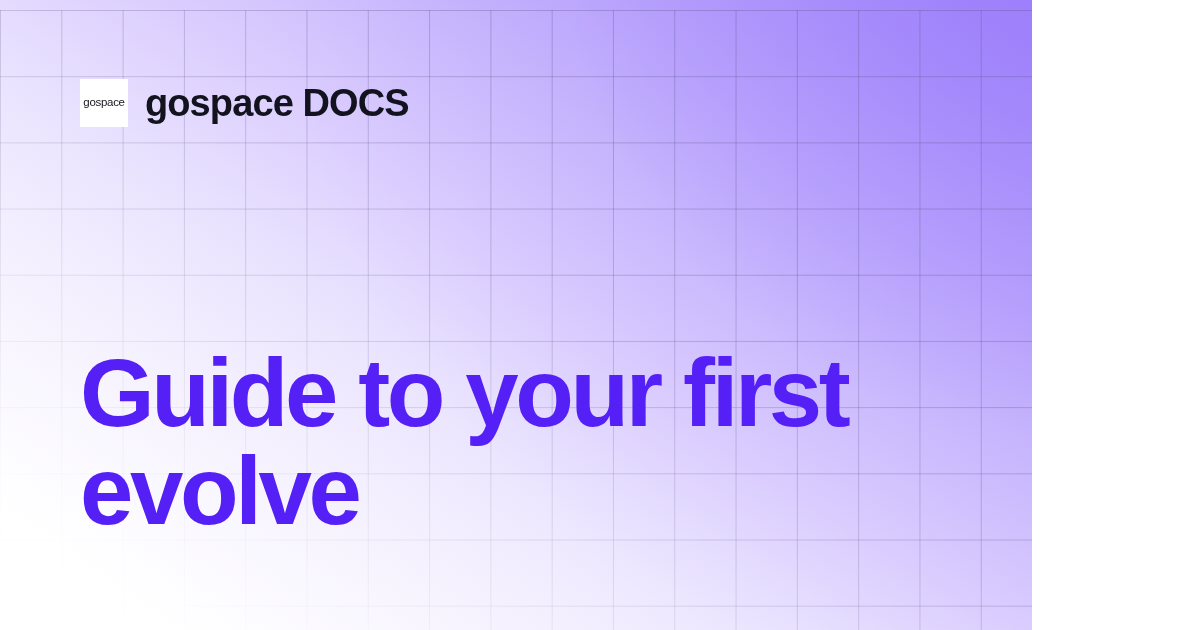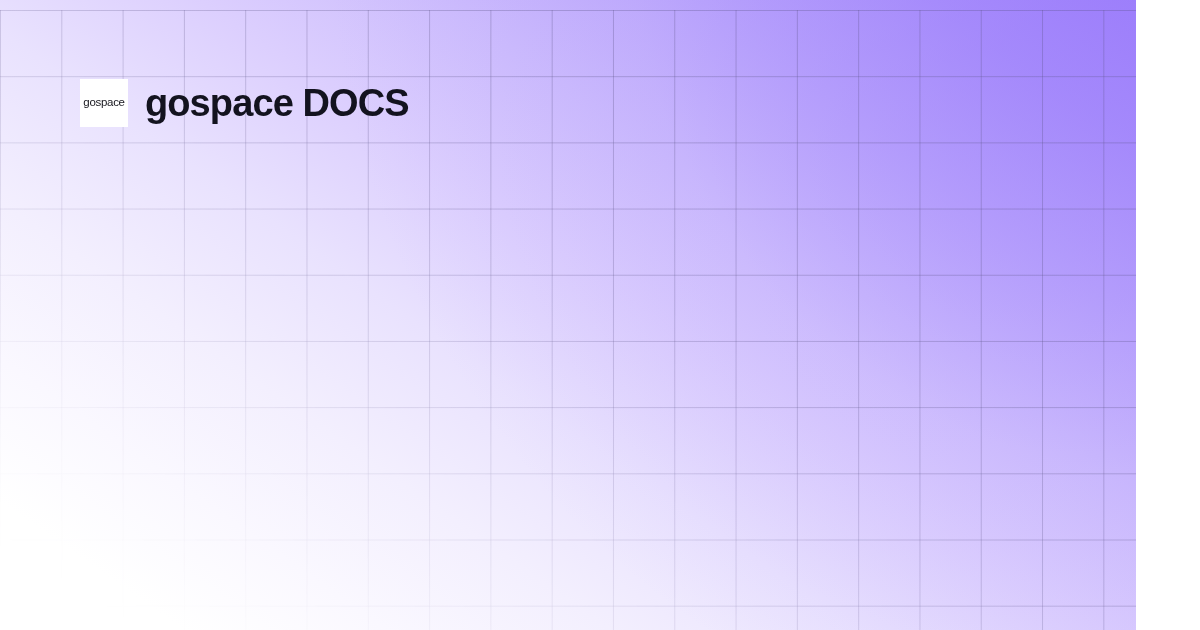--- a/index.html
+++ b/index.html
@@ -3,21 +3,21 @@
 <meta charset="utf-8">
 <style>
   html, body {
     margin: 0;
     padding: 0;
     background: #ffffff;
   }
 
   #og-card {
     position: relative;
-    width: 1136px;
+    width: 1032px;
     height: 630px;
     overflow: hidden;
     background: #fef9c3;
     font-family: "Liberation Sans", sans-serif;
     -webkit-font-smoothing: antialiased;
   }
 
   
 
   .bg-base {
@@ -161,14 +161,16 @@
   <div class="bg-glow"></div>
   <div class="bg-grid"></div>
 
   <div class="brand">
     <div class="brand-logo">
       <span class="brand-logo-text">gospace</span>
     </div>
     <span class="brand-title">gospace DOCS</span>
   </div>
 
+  <h1 class="headline">Guide to your first
+evolve</h1>
 
 </div>
 
 </body></html>

